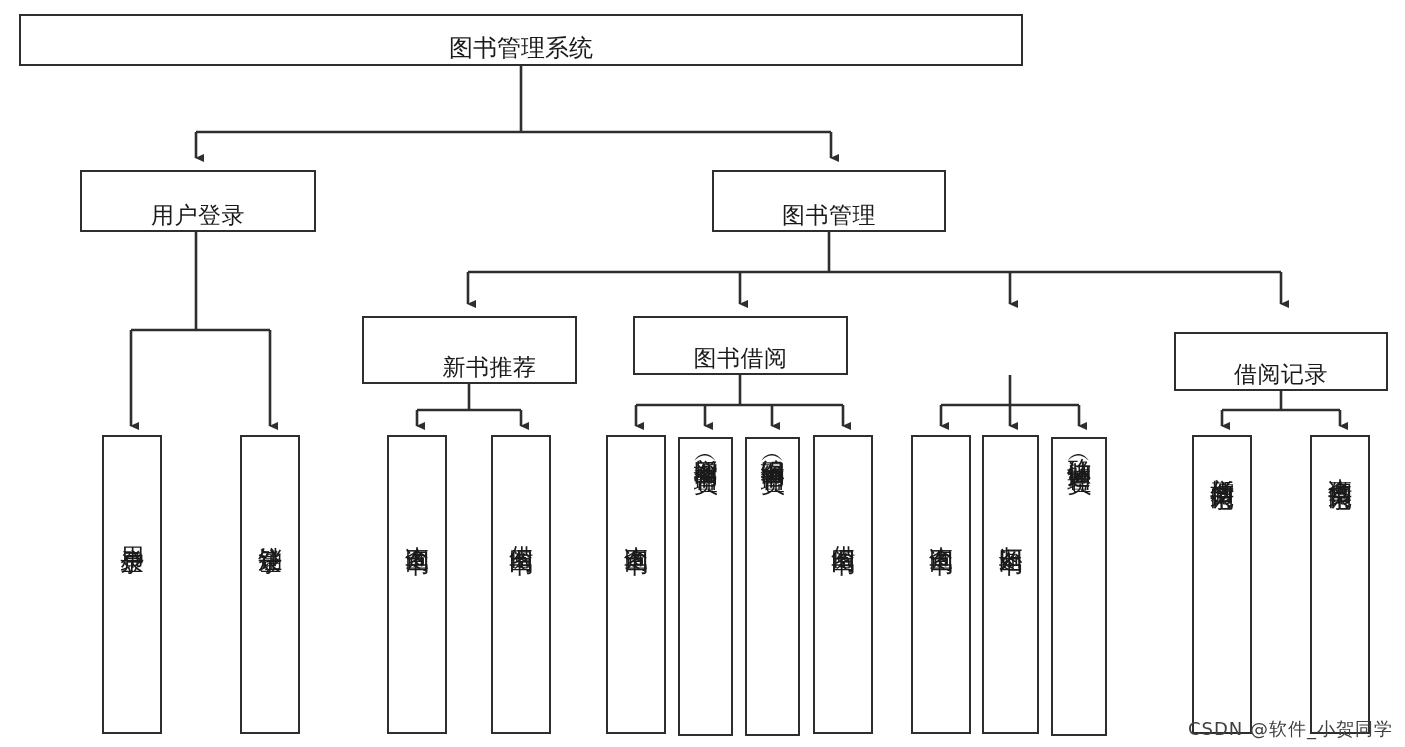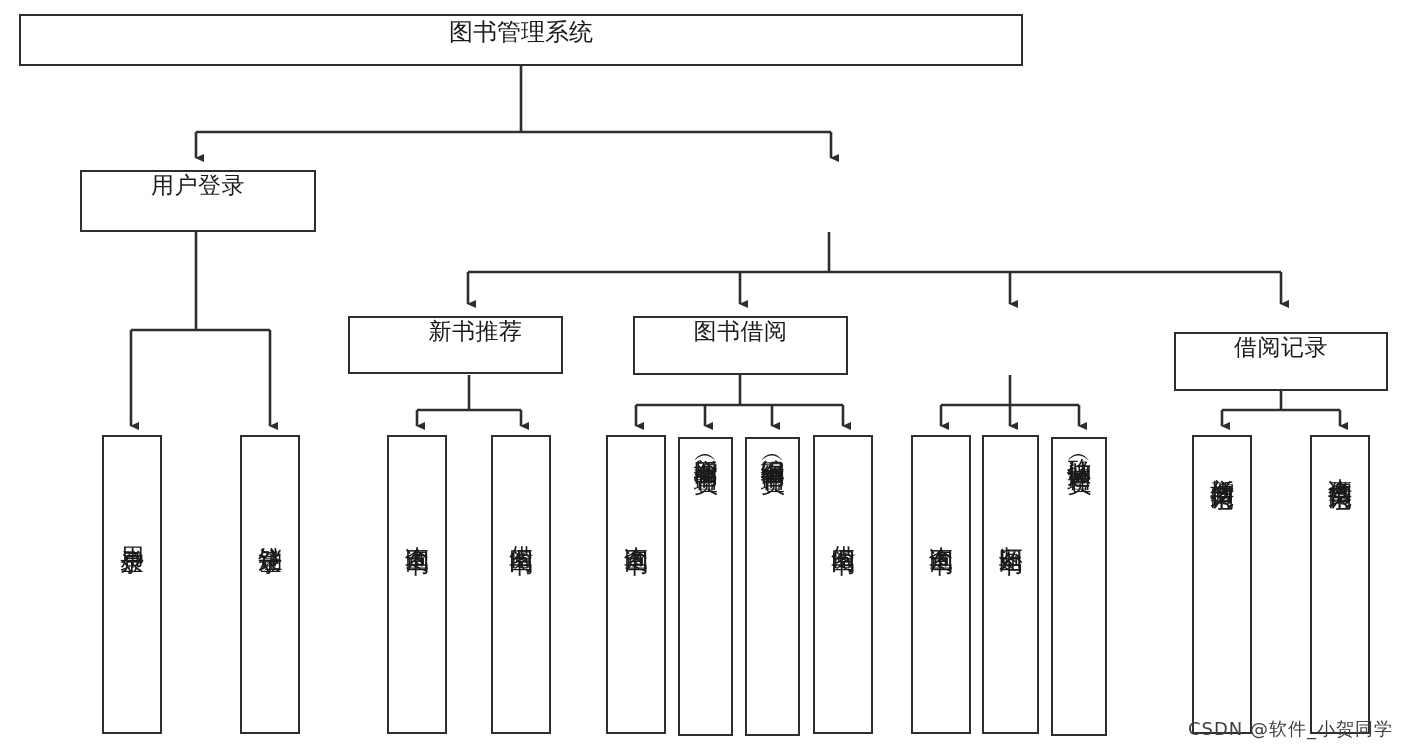--- a/index.html
+++ b/index.html
@@ -16,21 +16,21 @@
     height: 747px;
     background: #ffffff;
     overflow: hidden;
   }
   .node {
     position: absolute;
     box-sizing: border-box;
     border: 2px solid #2e2e2e;
     background: #ffffff;
     display: flex;
-    align-items: flex-start;
+    align-items: flex-end;
     justify-content: center;
     color: #1a1a1a;
   }
   .node.h {
     font-size: 23px;
     line-height: 1.2;
     letter-spacing: 0.5px;
   }
   .node.root {
     font-size: 24px;
@@ -125,22 +125,25 @@
     </g>
   </svg>
 
   <div class="node root" style="left:19px; top:14px; width:1004px; height:52px;">
     <span>图书管理系统</span>
   </div>
 
   <div class="node h" style="left:80px; top:170px; width:236px; height:62px;">
     <span>用户登录</span>
   </div>
+  <div class="node h" style="left:712px; top:170px; width:234px; height:62px;">
+    <span>图书管理</span>
+  </div>
 
-  <div class="node h" style="left:348px; top:316px; width:215px; height:58px;padding-left:40px;">
+  <div class="node h" style="left:362px; top:316px; width:215px; height:68px;padding-left:40px;">
     <span>新书推荐</span>
   </div>
   <div class="node h" style="left:633px; top:316px; width:215px; height:59px;">
     <span>图书借阅</span>
   </div>
   <div class="node h" style="left:1174px; top:316px; width:214px; height:59px;margin-top:16px;">
     <span>借阅记录</span>
   </div>
 
   <div class="node leaf" style="left:102px; top:435px; width:60px; height:299px;">

